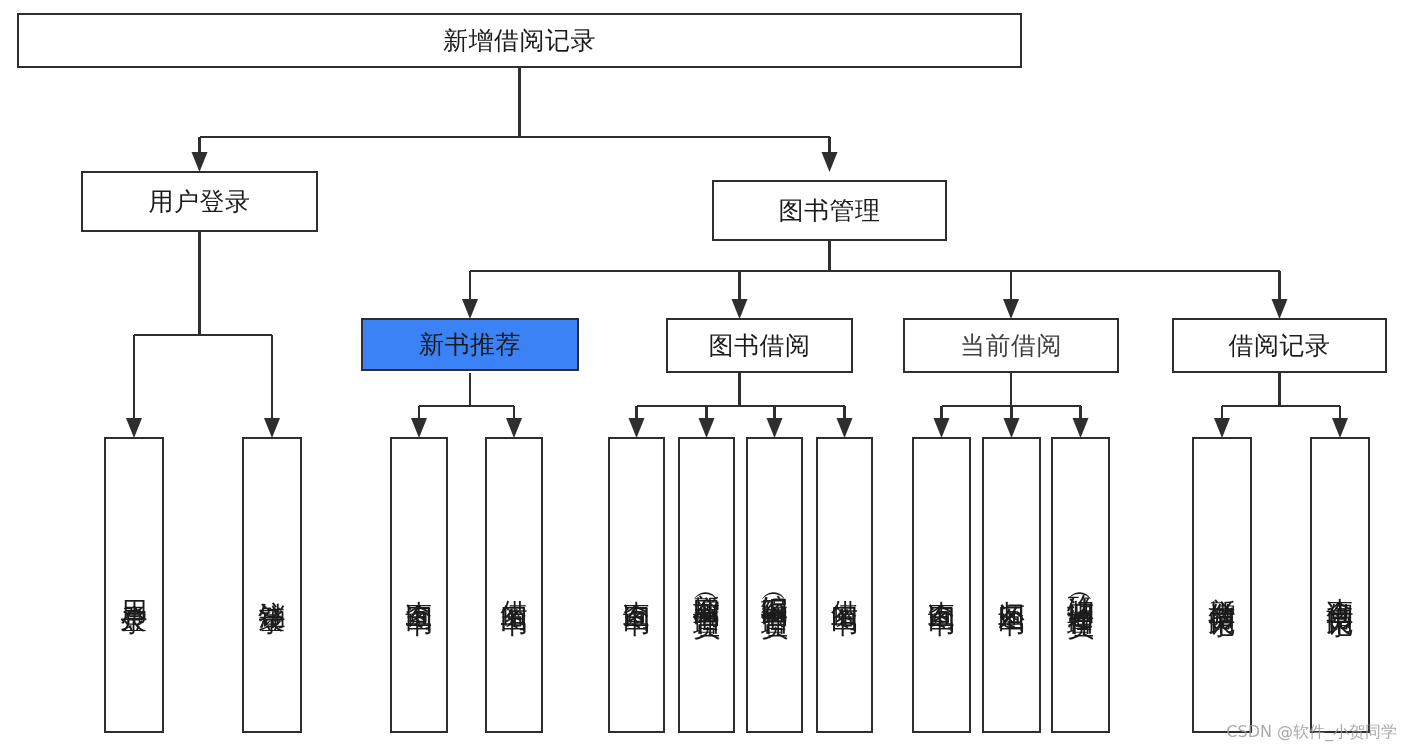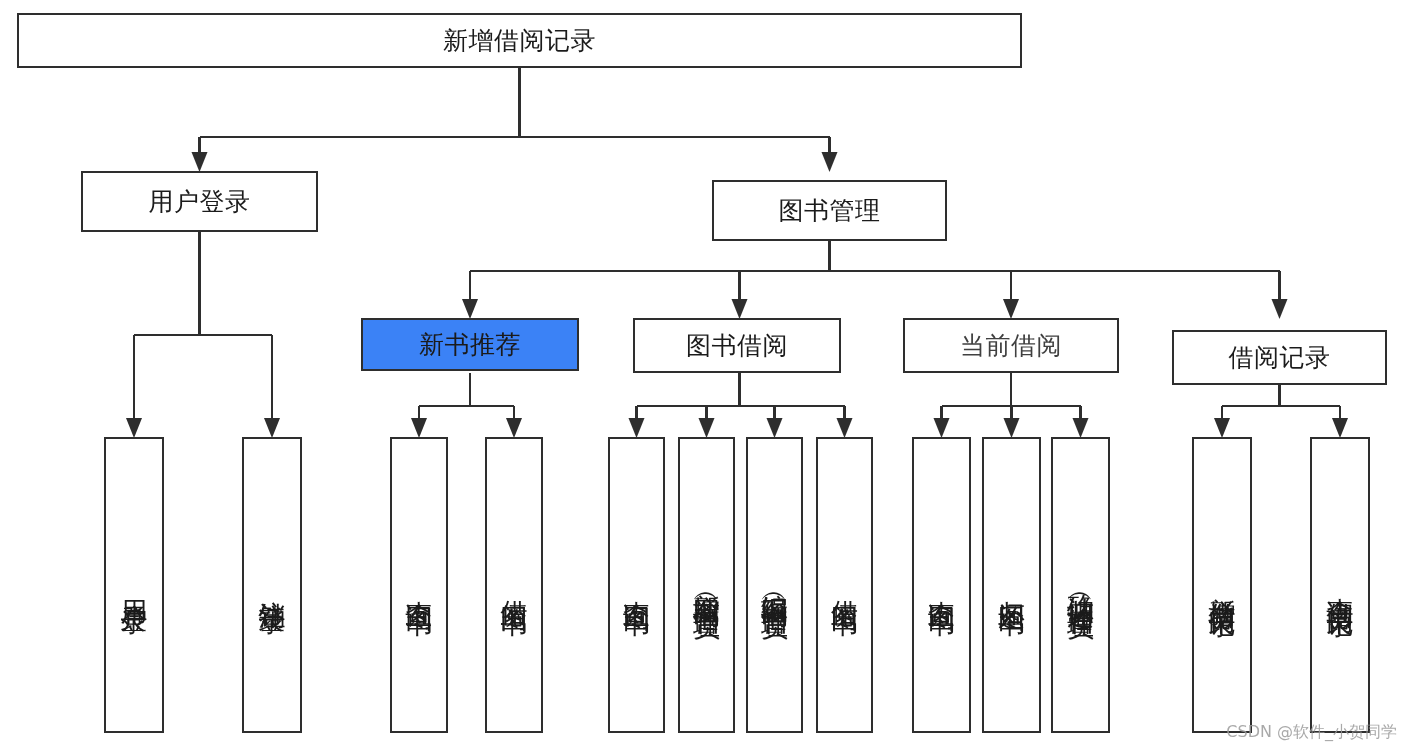--- a/index.html
+++ b/index.html
@@ -121,27 +121,27 @@
       </div>
       <div class="node horizontal" style="left: 81px; top: 171px; width: 237px; height: 61px; border-color: rgb(46, 46, 46); background: rgb(255, 255, 255); color: rgb(27, 27, 27);">
         <span class="label">用户登录</span>
       </div>
       <div class="node horizontal" style="left: 712px; top: 180px; width: 235px; height: 61px; border-color: rgb(46, 46, 46); background: rgb(255, 255, 255); color: rgb(27, 27, 27);">
         <span class="label">图书管理</span>
       </div>
       <div class="node horizontal" style="left: 361px; top: 318px; width: 218px; height: 53px; border-color: rgb(46, 46, 46); background: #3b82f6; color: rgb(27, 27, 27);">
         <span class="label">新书推荐</span>
       </div>
-      <div class="node horizontal" style="left: 633px; top: 318px; width: 208px; height: 55px; border-color: rgb(46, 46, 46); background: rgb(255, 255, 255); color: rgb(27, 27, 27);">
+      <div class="node horizontal" style="left: 666px; top: 318px; width: 187px; height: 55px; border-color: rgb(46, 46, 46); background: rgb(255, 255, 255); color: rgb(27, 27, 27);">
         <span class="label">图书借阅</span>
       </div>
       <div class="node horizontal" style="left: 903px; top: 318px; width: 216px; height: 55px; border-color: rgb(46, 46, 46); background: rgb(255, 255, 255); color: #404040;">
         <span class="label">当前借阅</span>
       </div>
-      <div class="node horizontal" style="left: 1172px; top: 318px; width: 215px; height: 55px; border-color: rgb(46, 46, 46); background: rgb(255, 255, 255); color: rgb(27, 27, 27); margin-top: 12px;">
+      <div class="node horizontal" style="left: 1172px; top: 318px; width: 215px; height: 55px; border-color: rgb(46, 46, 46); background: rgb(255, 255, 255); color: rgb(27, 27, 27);">
         <span class="label">借阅记录</span>
       </div>
       <div class="node vertical" style="left: 104px; top: 437px; width: 60px; height: 296px; border-color: rgb(46, 46, 46); background: rgb(255, 255, 255); color: rgb(27, 27, 27);">
         <span class="label">用户登录</span>
       </div>
       <div class="node vertical" style="left: 242px; top: 437px; width: 60px; height: 296px; border-color: rgb(46, 46, 46); background: rgb(255, 255, 255); color: rgb(27, 27, 27);">
         <span class="label">注销登录</span>
       </div>
       <div class="node vertical" style="left: 390px; top: 437px; width: 58px; height: 296px; border-color: rgb(46, 46, 46); background: rgb(255, 255, 255); color: rgb(27, 27, 27);">
         <span class="label">查询图书</span>

